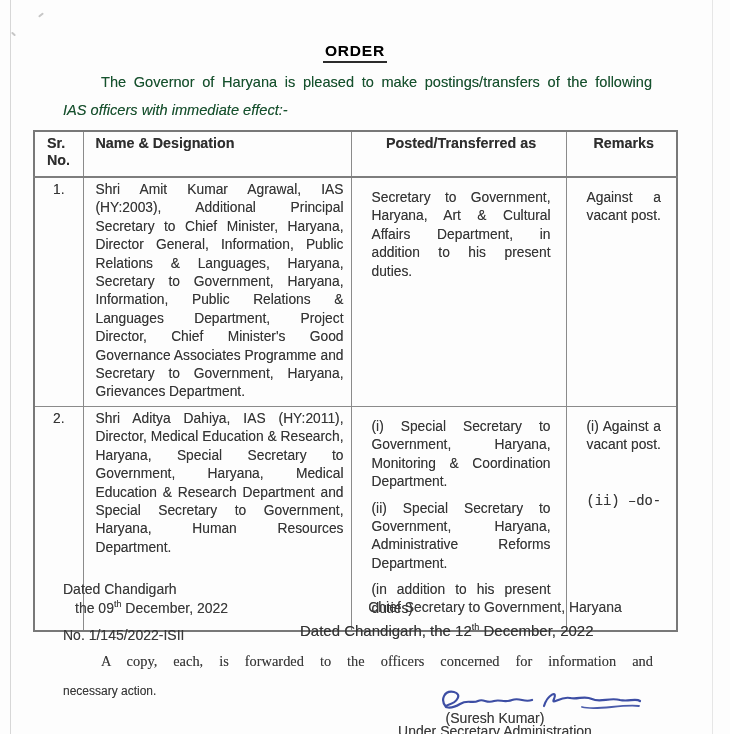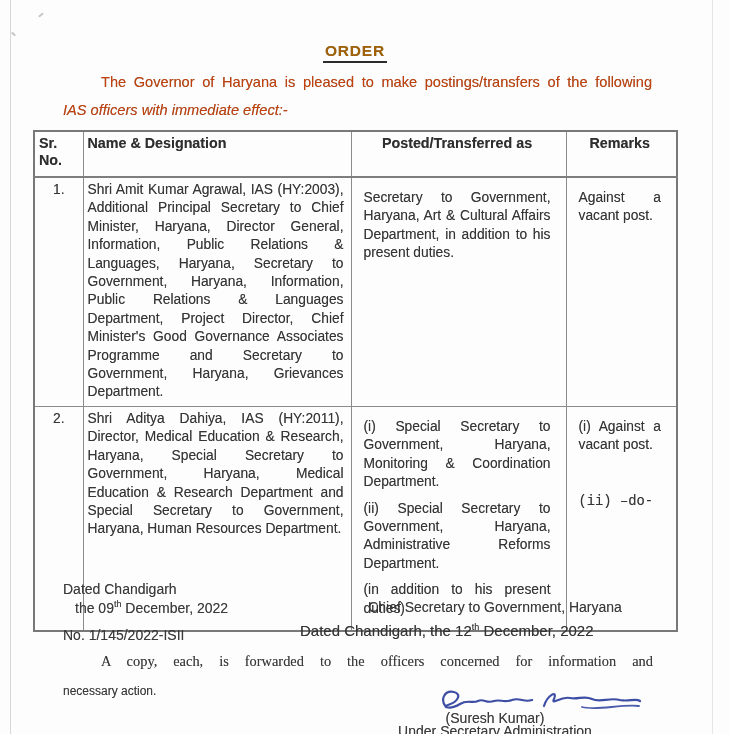--- a/index.html
+++ b/index.html
@@ -21,47 +21,47 @@
   .pencil-mark.m1 { left: 38px; top: 14px; width: 6px; height: 2px; transform: rotate(-38deg); }
   .pencil-mark.m2 { left: 11px; top: 33px; width: 5px; height: 2px; transform: rotate(42deg); }
 
   .soft { text-shadow: 0 0 0.5px rgba(40,40,40,0.45); }
 
   
   .title-wrap { position: absolute; left: 0; top: 42px; width: 710px; text-align: center; }
   .title {
     display: inline-block;
     font-size: 15.5px; font-weight: bold; letter-spacing: 0.8px;
-    color: #a16207;
+    color: #000000;
     border-bottom: 2.5px solid #2c2c2c;
     padding: 0 2px 1px 2px;
   }
 
   
-  .intro { position: absolute; left: 63px; width: 589px; font-size: 14.6px; color: #c2410c; }
+  .intro { position: absolute; left: 63px; width: 589px; font-size: 14.6px; color: #14532d; }
   .intro.l1 { top: 74px; text-indent: 38px; text-align: justify; text-align-last: justify; }
   .intro.l2 { top: 102px; font-style: italic; }
 
   
   table.order-table {
     position: absolute; left: 33px; top: 130px;
     width: 643px;
     border-collapse: collapse;
     table-layout: fixed;
     font-size: 13.8px;
     color: #353535;
   }
   .order-table col.c-sr      { width: 49px; }
   .order-table col.c-name    { width: 268px; }
   .order-table col.c-posted  { width: 215px; }
   .order-table col.c-remarks { width: 111px; }
   .order-table th, .order-table td {
     border: 1.6px solid #8b8b8b;
     vertical-align: top;
-    padding: 3px 7px 4px 4px;
+    padding: 3px 7px 4px 12px;
     line-height: 18.4px;
   }
   .order-table thead th {
     font-size: 14.3px; font-weight: bold; color: #2e2e2e;
     height: 37px; text-align: left; line-height: 17px;
     border-bottom: 2.2px solid #7e7e7e;
   }
   .order-table { border: 2px solid #787878; }
   .order-table th.center { text-align: center; }
   .order-table td.sr-cell { text-align: center; padding-left: 2px; padding-right: 2px; }

